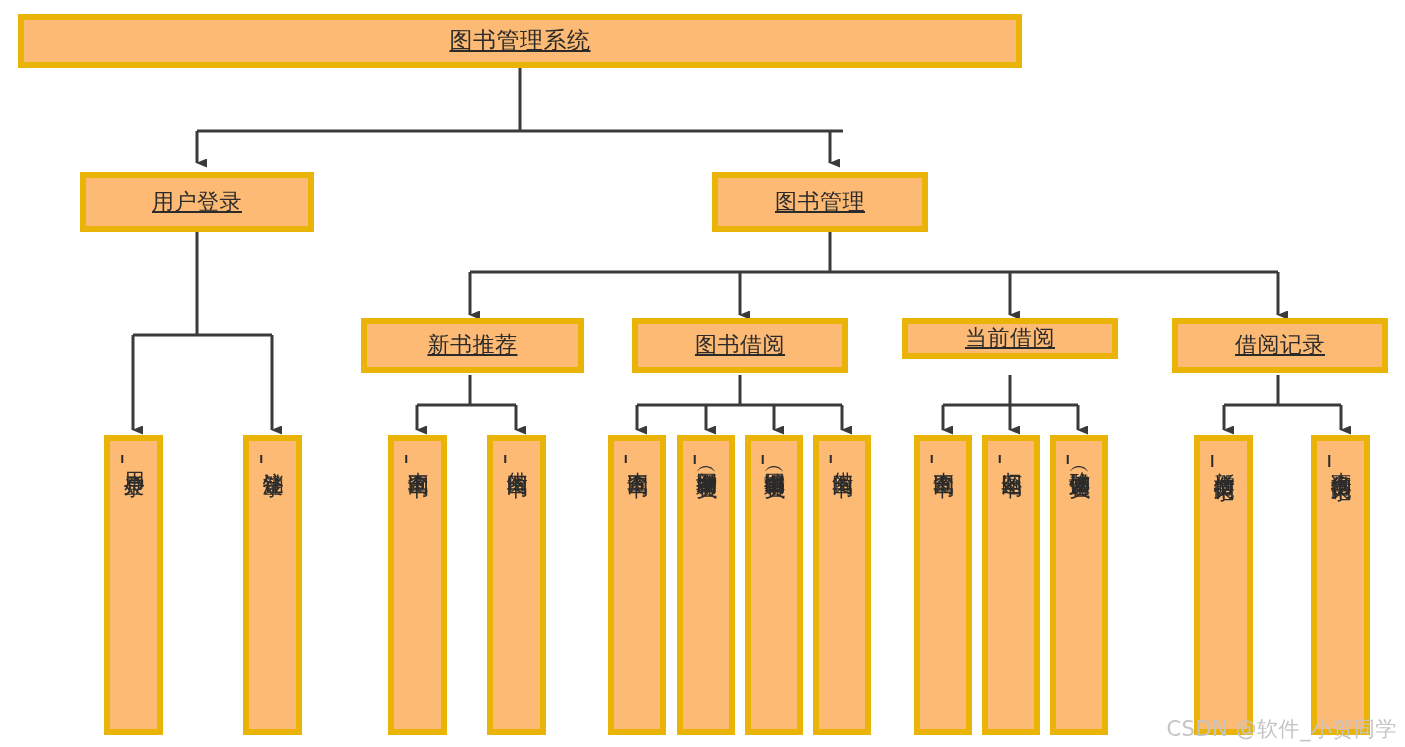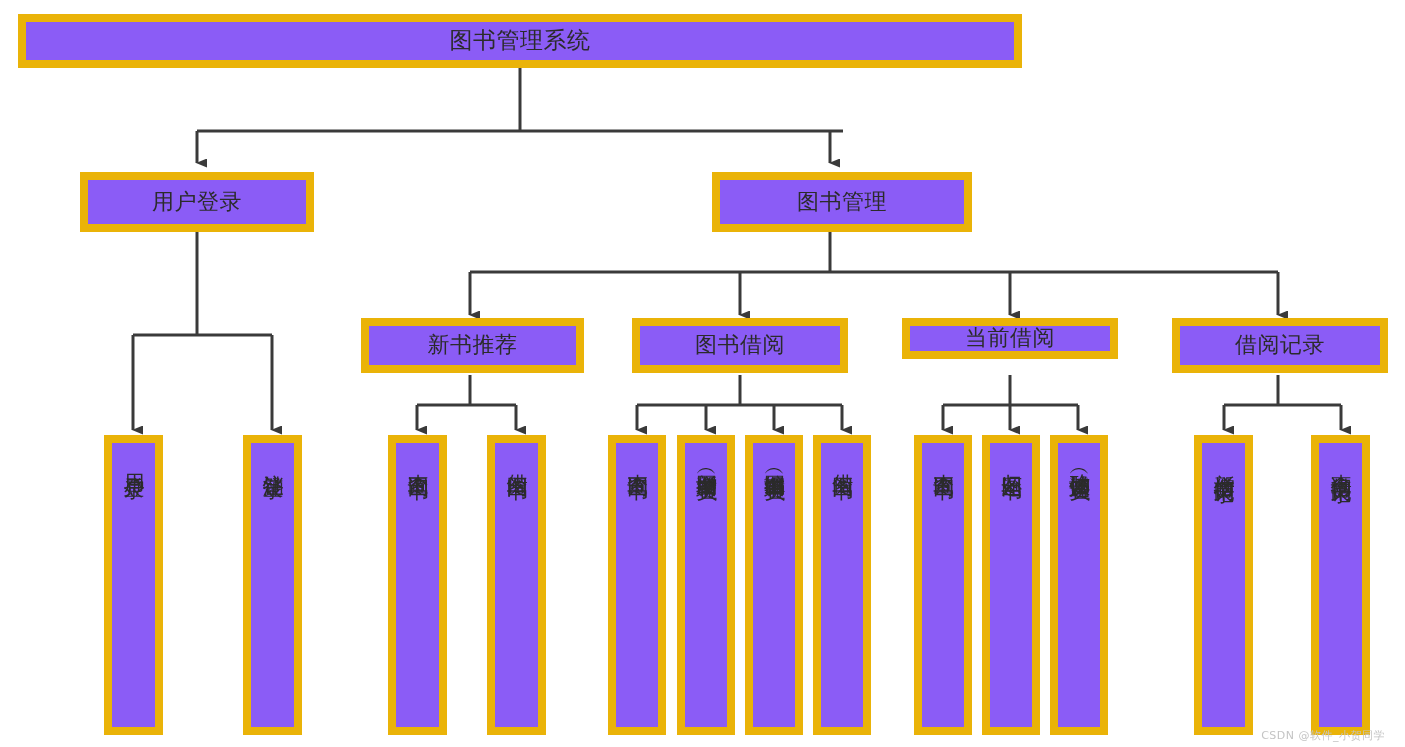--- a/index.html
+++ b/index.html
@@ -22,26 +22,27 @@
     position: absolute;
     left: 0;
     top: 0;
     width: 1405px;
     height: 747px;
     pointer-events: none;
   }
   .node {
     position: absolute;
     box-sizing: border-box;
-    border: 8px solid #eab308;
-    background: #8b5cf6;
+    border: 6px solid #eab308;
+    background: #fdba74;
     display: flex;
     align-items: center;
     justify-content: center;
     color: #2b2b2b;
+    text-decoration: underline;
   }
   .node-h .node-label {
     font-size: 22px;
     line-height: 1.1;
     letter-spacing: 0.5px;
     white-space: nowrap;
   }
   .node-v {
     padding-top: 14px;
     align-items: flex-start;
@@ -55,23 +56,23 @@
     white-space: nowrap;
   }
   .node-v.tall-text .node-label {
     letter-spacing: 1px;
   }
   #root-node .node-label {
     font-size: 23px;
   }
   .watermark {
     position: absolute;
-    right: 20px;
+    right: 8px;
     bottom: 4px;
-    font-size: 11px;
+    font-size: 21px;
     color: #c4c4c4;
     white-space: nowrap;
     letter-spacing: 0.5px;
   }
 </style>
 </head>
 <body>
 
 <div id="diagram-root">
 
@@ -125,21 +126,21 @@
     </g>
   </svg>
 
   <div class="node node-h" id="root-node" style="left:18px; top:14px; width:1004px; height:54px;">
     <span class="node-label">图书管理系统</span>
   </div>
 
   <div class="node node-h" style="left:80px; top:172px; width:234px; height:60px;">
     <span class="node-label">用户登录</span>
   </div>
-  <div class="node node-h" style="left:712px; top:172px; width:260px; height:60px;">
+  <div class="node node-h" style="left:712px; top:172px; width:216px; height:60px;">
     <span class="node-label">图书管理</span>
   </div>
 
   <div class="node node-h" style="left:361px; top:318px; width:223px; height:55px;">
     <span class="node-label">新书推荐</span>
   </div>
   <div class="node node-h" style="left:632px; top:318px; width:216px; height:55px;text-align:right;">
     <span class="node-label">图书借阅</span>
   </div>
   <div class="node node-h" style="left:902px; top:318px; width:216px; height:41px;">

